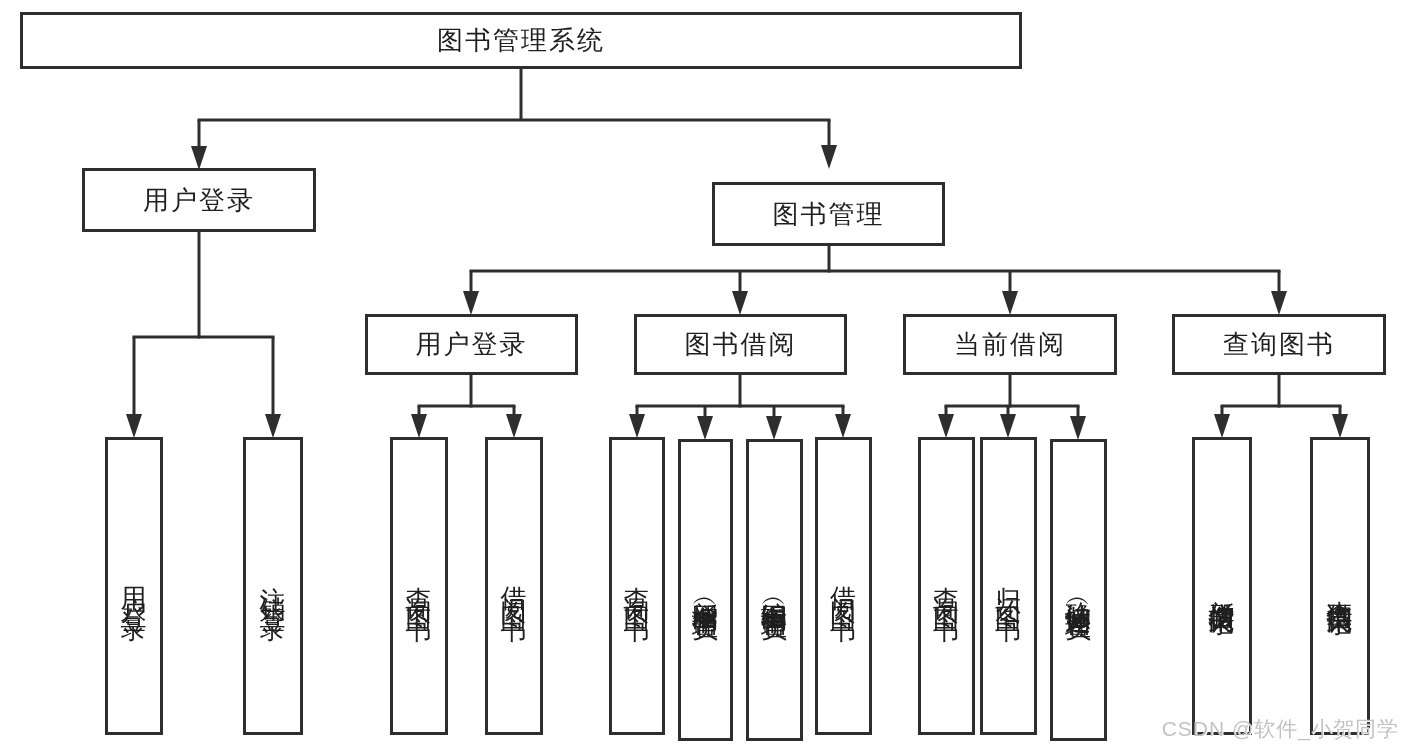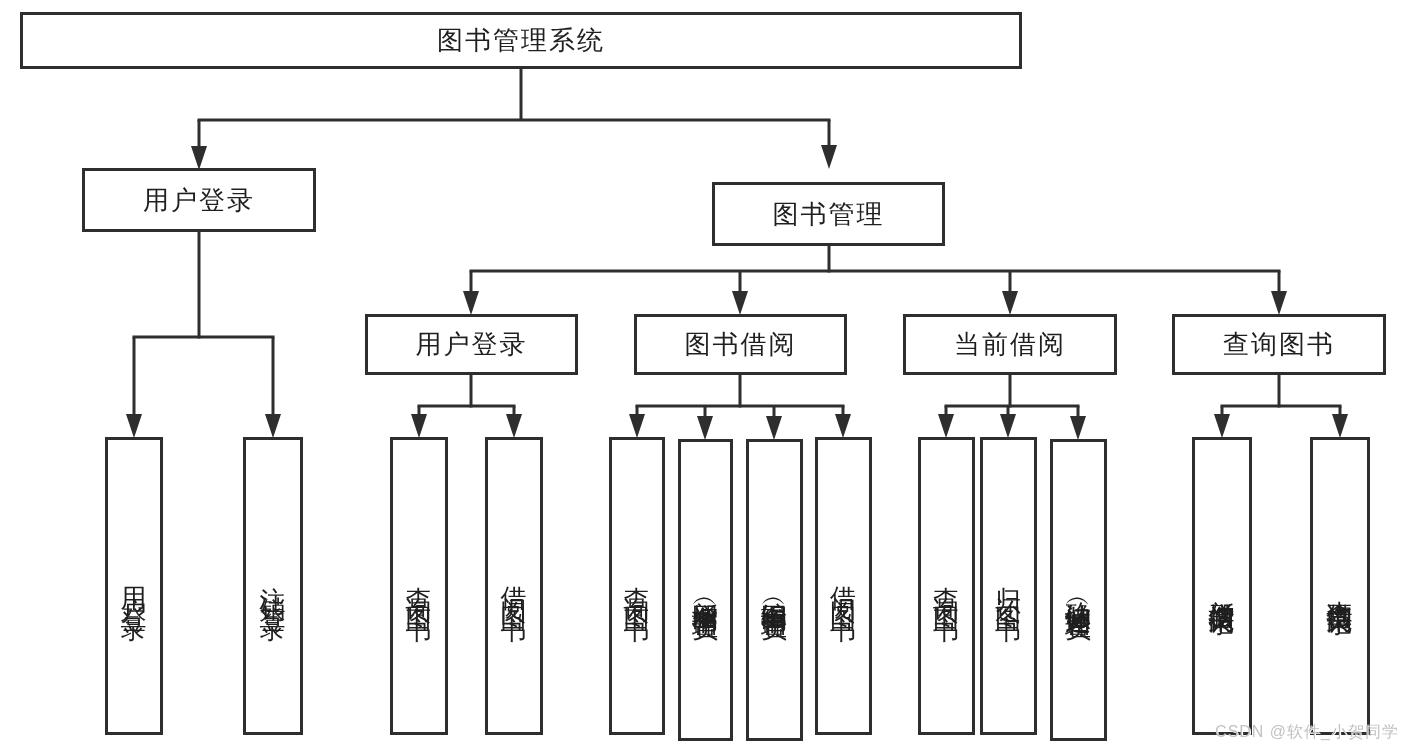--- a/index.html
+++ b/index.html
@@ -48,21 +48,21 @@
     line-height: 1;
     overflow: hidden;
   }
   .leaf.dense {
     letter-spacing: 2px;
   }
   .watermark {
     position: absolute;
     right: 6px;
     bottom: 4px;
-    font-size: 16px;
+    font-size: 21px;
     color: #c2c2c2;
     letter-spacing: 1px;
     white-space: nowrap;
     text-shadow: 1px 1px 0 #ffffff;
   }
 </style>
 </head>
 <body>
 
 <div class="canvas">

